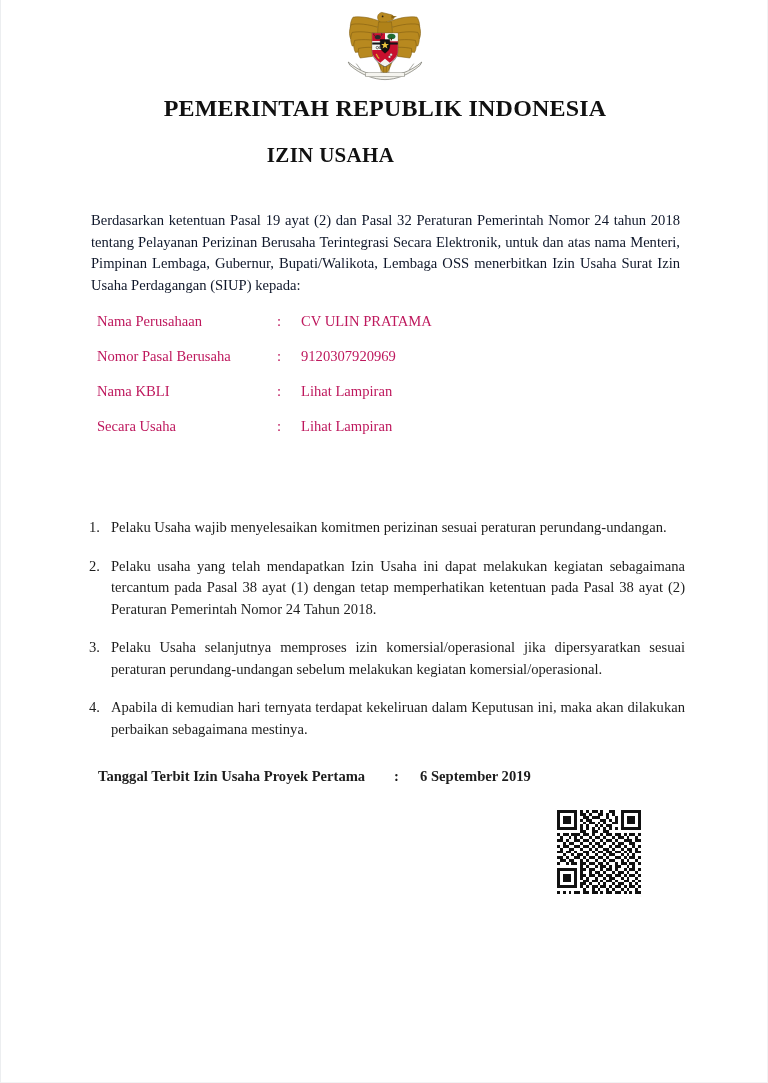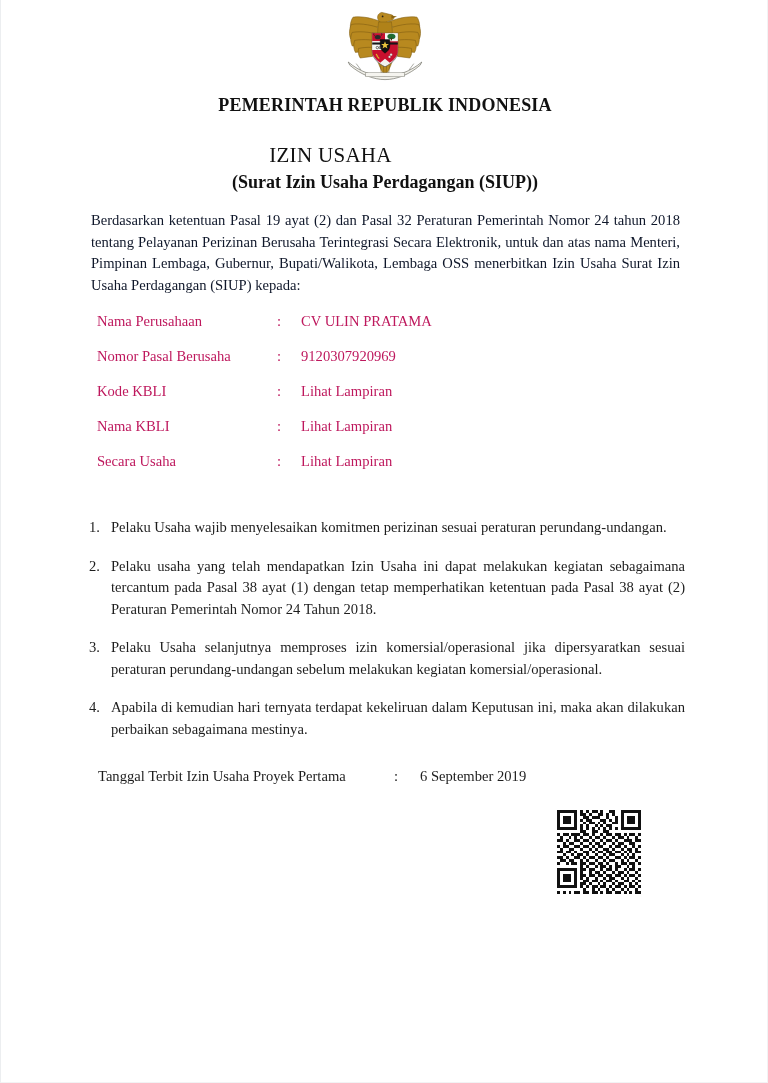--- a/index.html
+++ b/index.html
@@ -38,33 +38,33 @@
     height: 80px;
   }
 
   
   .gov-title {
     position: absolute;
     top: 95px;
     left: 0;
     width: 768px;
     text-align: center;
-    font-size: 18px;
+    font-size: 24px;
     font-weight: bold;
     letter-spacing: 0.2px;
     color: #111;
   }
   .doc-title {
     position: absolute;
     top: 143px;
     left: 0;
     width: 659px;
     text-align: center;
     font-size: 21px;
-    font-weight: normal;
+    font-weight: bold;
     letter-spacing: 0.3px;
     color: #111;
   }
   .doc-subtitle {
     position: absolute;
     top: 172px;
     left: 0;
     width: 768px;
     text-align: center;
     font-size: 18px;
@@ -132,21 +132,21 @@
 
   
   .date-line {
     position: absolute;
     top: 767px;
     left: 96px;
     width: 560px;
     font-size: 14.6px;
     color: #1d1d1d;
   }
-  .date-line table { border-collapse: collapse; }
+  .date-line table { border-collapse: collapse; font-weight: bold; }
   .date-line td.lbl { width: 294px; }
   .date-line td.sep { width: 24px; }
 
   
   .qr-wrap {
     position: absolute;
     top: 810px;
     left: 556px;
     width: 84px;
     height: 84px;
@@ -221,40 +221,34 @@
 
         <path d="M14 70 C28 82 46 88 60 88 C74 88 92 82 106 70 L104 74 C90 86 74 92 60 92 C46 92 30 86 16 74 Z" fill="#f0efe9" stroke="#6a6a60" stroke-width="0.8"></path>
         <path d="M24 72 L30 80 M90 80 L96 72" stroke="#6a6a60" stroke-width="0.7"></path>
         <rect x="36" y="83.5" width="48" height="5" fill="#f5f4ef" stroke="#6a6a60" stroke-width="0.5"></rect>
       </svg>
     </span>
   </div>
 
   <div class="gov-title">PEMERINTAH REPUBLIK INDONESIA</div>
   <div class="doc-title">IZIN USAHA</div>
-  <div class="doc-subtitle">(Surat Izin Usaha Perdagangan (SIUP))</div>
 
   <div class="preamble">Berdasarkan ketentuan Pasal 19 ayat (2) dan Pasal 32 Peraturan Pemerintah Nomor 24 tahun 2018 tentang Pelayanan Perizinan Berusaha Terintegrasi Secara Elektronik, untuk dan atas nama Menteri, Pimpinan Lembaga, Gubernur, Bupati/Walikota, Lembaga OSS menerbitkan Izin Usaha Surat Izin Usaha Perdagangan (SIUP) kepada:</div>
 
   <table class="data-table">
     <tbody>
       <tr>
         <td class="lbl">Nama Perusahaan</td>
         <td class="sep">:</td>
         <td class="val">CV ULIN PRATAMA</td>
       </tr>
       <tr>
         <td class="lbl">Nomor Pasal Berusaha</td>
         <td class="sep">:</td>
         <td class="val">9120307920969</td>
-      </tr>
-      <tr>
-        <td class="lbl">Kode KBLI</td>
-        <td class="sep">:</td>
-        <td class="val">Lihat Lampiran</td>
       </tr>
       <tr>
         <td class="lbl">Nama KBLI</td>
         <td class="sep">:</td>
         <td class="val">Lihat Lampiran</td>
       </tr>
       <tr>
         <td class="lbl">Secara Usaha</td>
         <td class="sep">:</td>
         <td class="val">Lihat Lampiran</td>

